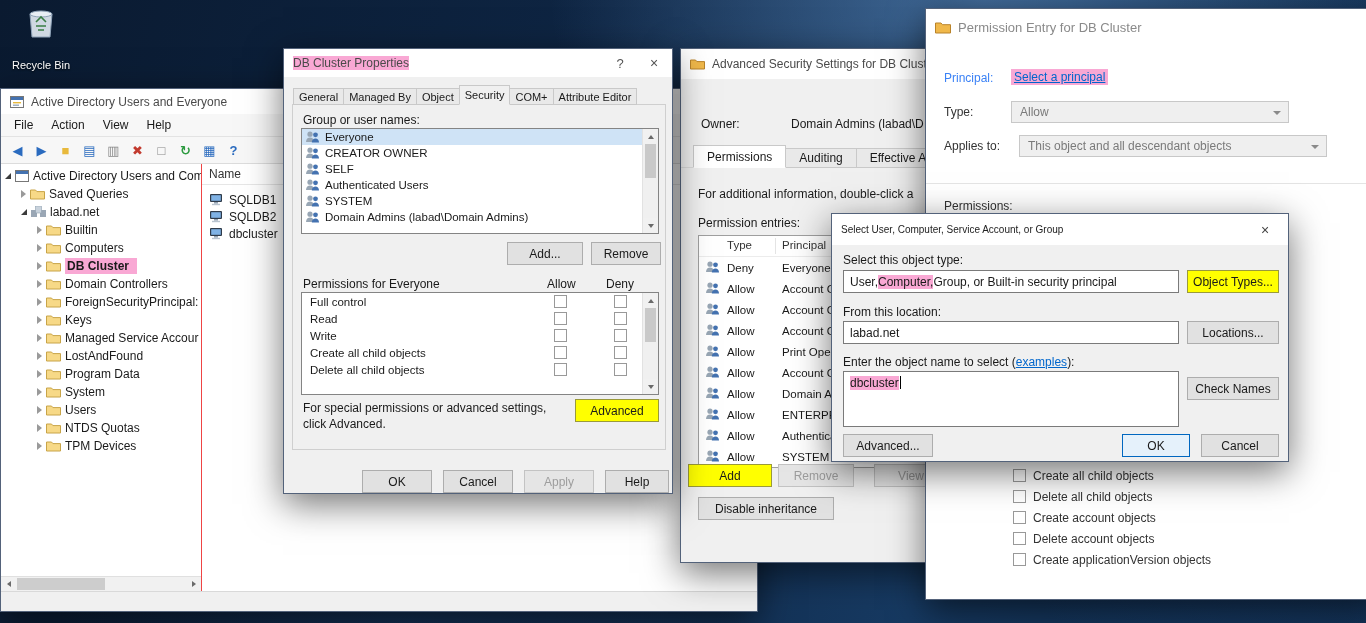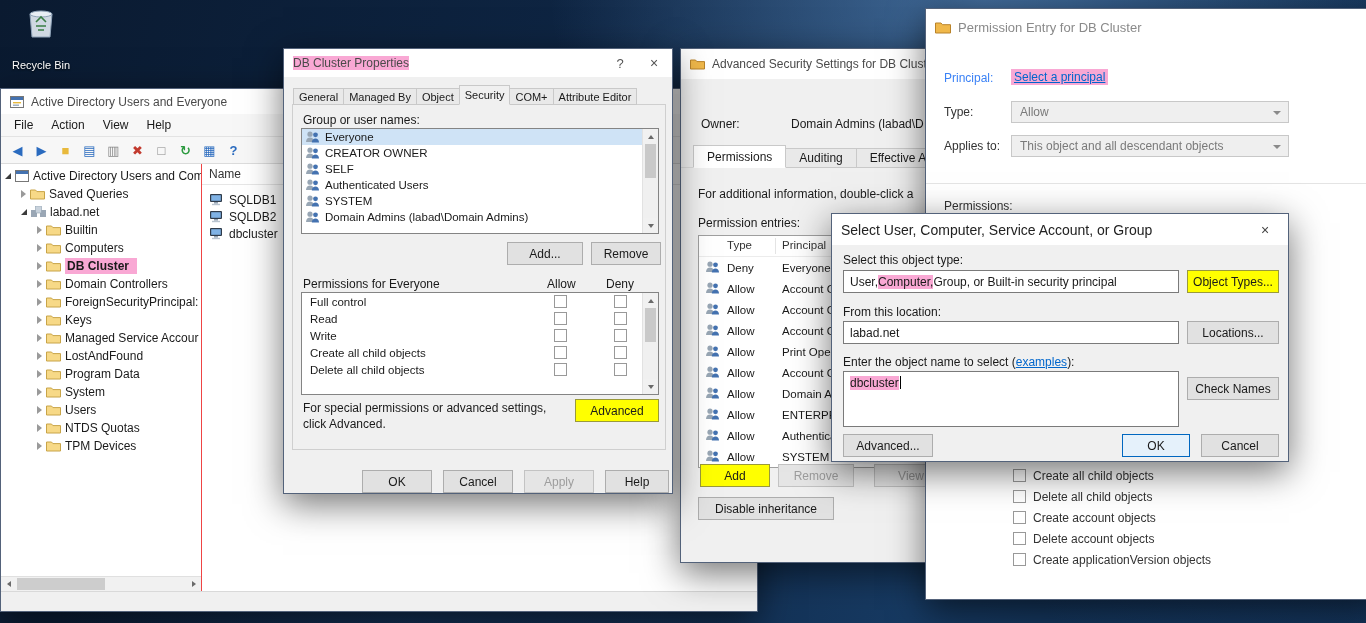--- a/index.html
+++ b/index.html
@@ -92,21 +92,21 @@
 
 .w-pe{left:925px;top:8px;width:460px;height:592px;z-index:40;background:#fff}
 .pe-cap{height:36px}
 .pe-cap .t{color:#8a8a8a;font-size:13px}
 .pe-sep{position:absolute;left:0;right:0;top:174px;border-top:1px solid #e4e4e4}
 .pe-opts{position:absolute;left:87px;top:456px}
 .opt{display:flex;align-items:center;gap:7px;height:21px;white-space:nowrap;color:#333}
 
 .w-sel{left:831px;top:213px;width:458px;height:249px;z-index:50}
 .sel-cap{height:31px}
-.sel-cap .t{color:#222;font-size:14px}
+.sel-cap .t{color:#222;font-size:10px}
 .sel-close{position:absolute;right:1px;top:1px;width:44px;height:29px;display:flex;align-items:center;justify-content:center;color:#444;font-size:14px}
 .s-ta{position:absolute;left:11px;top:157px;width:336px;height:56px;background:#fff;border:1px solid #7a7a7a;padding:4px 6px}
 .caret{display:inline-block;width:1px;height:13px;background:#000;margin-left:1px;vertical-align:-2px}
 svg{flex:0 0 auto}
 </style>
 </head>
 <body>
 
 <div class="desktop">
 
@@ -461,21 +461,21 @@
               <circle cx="5" cy="3.2" r="2.6" fill="#98a6b4"></circle>
               <path d="M1 11c0-3 2-4.4 4-4.4S9 8 9 11z" fill="#98a6b4"></path>
               <circle cx="10.5" cy="3.8" r="2.4" fill="#4472b0"></circle>
               <path d="M6.8 11.6c0-2.8 1.8-4 3.7-4s3.5 1.2 3.5 4z" fill="#4472b0"></path>
             </svg>
             <span class="etype">Allow</span>
             <span>SYSTEM</span>
           </div>
         </div>
     </div>
-    <div class="btn hl" style="left:19px;top:415px;width:70px">Add</div>
+    <div class="btn hl" style="left:7px;top:415px;width:84px">Add</div>
     <div class="btn dis" style="left:97px;top:415px;width:76px">Remove</div>
     <div class="btn dis" style="left:193px;top:415px;width:74px">View</div>
     <div class="btn" style="left:17px;top:448px;width:136px">Disable inheritance</div>
   </div>
 
   <div class="win w-props">
     <div class="cap props-cap">
       <span class="t hlt">DB Cluster Properties</span>
       <span class="capbtn p-helpb">?</span>
       <span class="capbtn p-closeb">×</span>
@@ -628,21 +628,21 @@
       <svg width="16" height="13" viewBox="0 0 16 13">
           <path d="M0.5 2 h5.5 l1.5 1.7 h8 V12 H0.5 Z" fill="#f0b84a" stroke="#b9832a"></path>
         </svg>
       <span class="t">Permission Entry for DB Cluster</span>
     </div>
     <span class="lbl" style="left:18px;top:62px;color:#3b82f6">Principal:</span>
     <span class="lbl lnk hlt" style="left:85px;top:60px;padding:1px 3px">Select a principal</span>
     <span class="lbl" style="left:18px;top:96px;color:#333">Type:</span>
     <div class="combo" style="left:85px;top:92px;width:278px">Allow</div>
     <span class="lbl" style="left:18px;top:130px;color:#333">Applies to:</span>
-    <div class="combo" style="left:85px;top:126px;width:278px">This object and all descendant objects</div>
+    <div class="combo" style="left:93px;top:126px;width:308px">This object and all descendant objects</div>
     <div class="pe-sep"></div>
     <span class="lbl" style="left:18px;top:190px;color:#333">Permissions:</span>
     <div class="pe-opts">
 
         <div class="opt">
           <span class="cb"></span>
           <span>Create all child objects</span>
         </div>
 
         <div class="opt">

